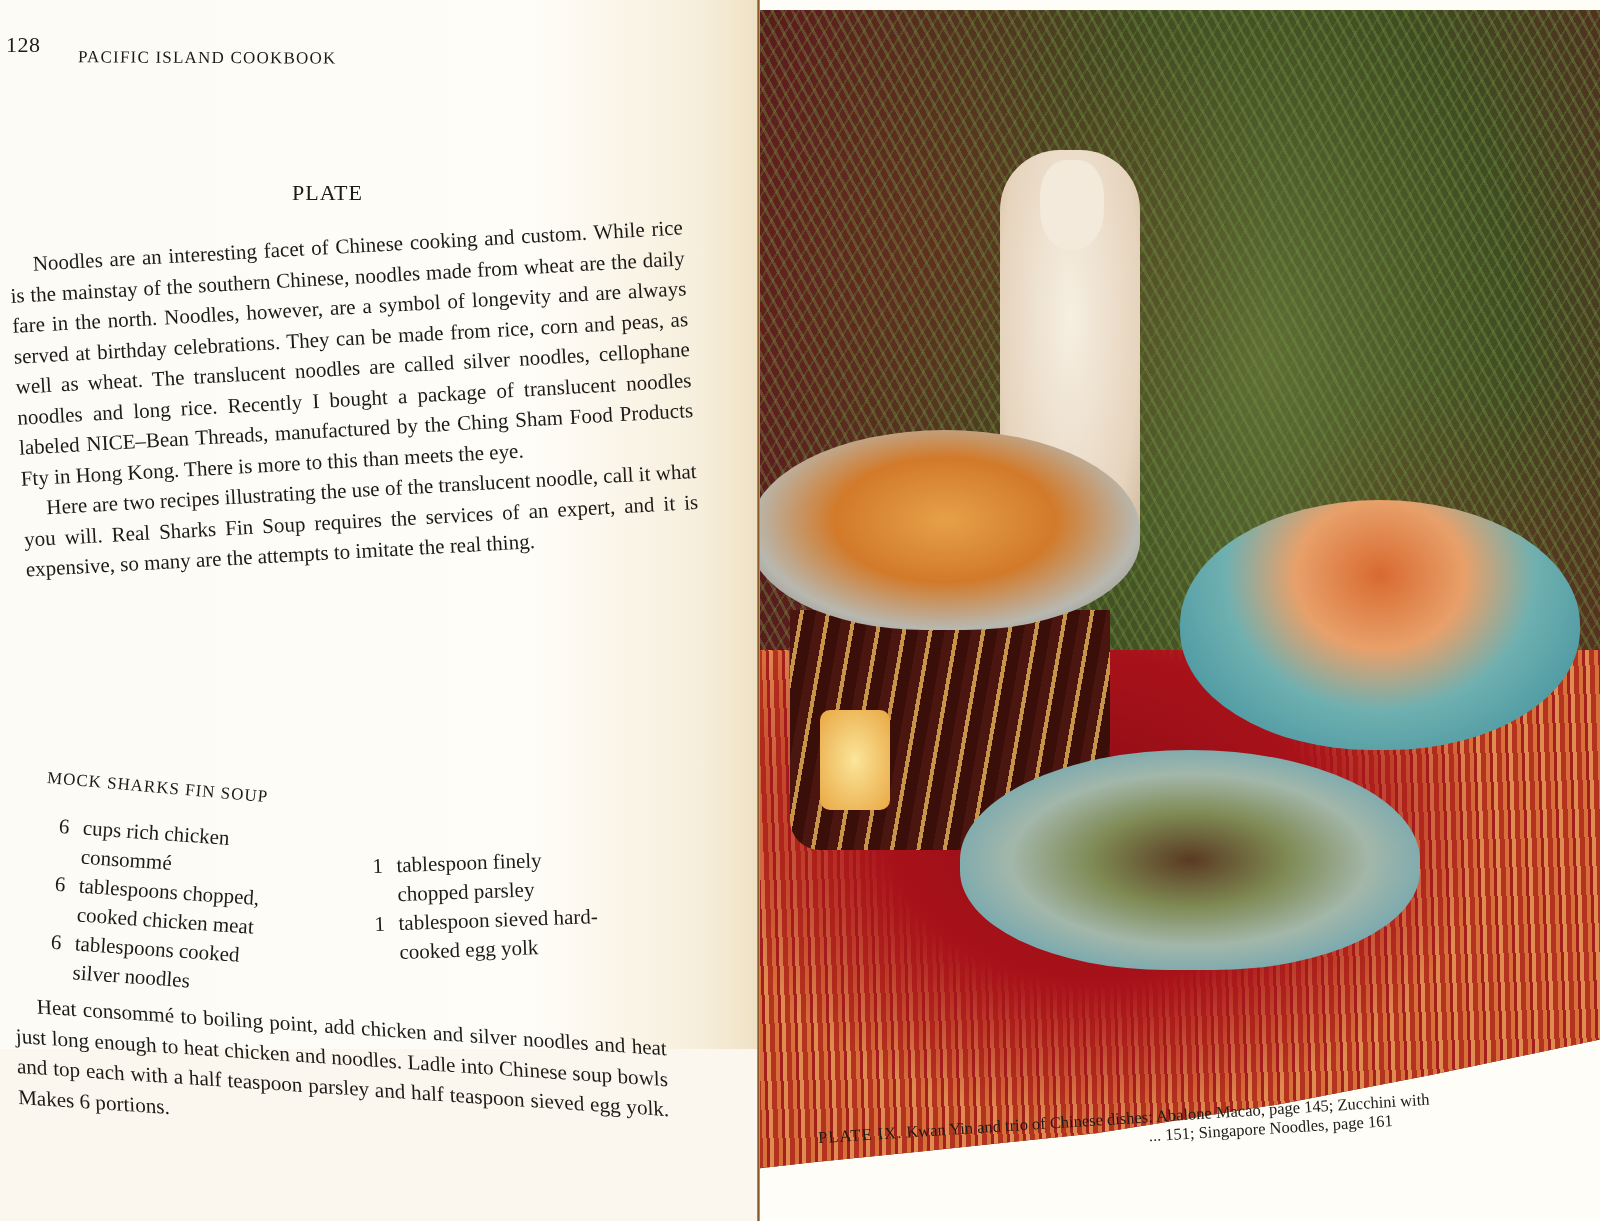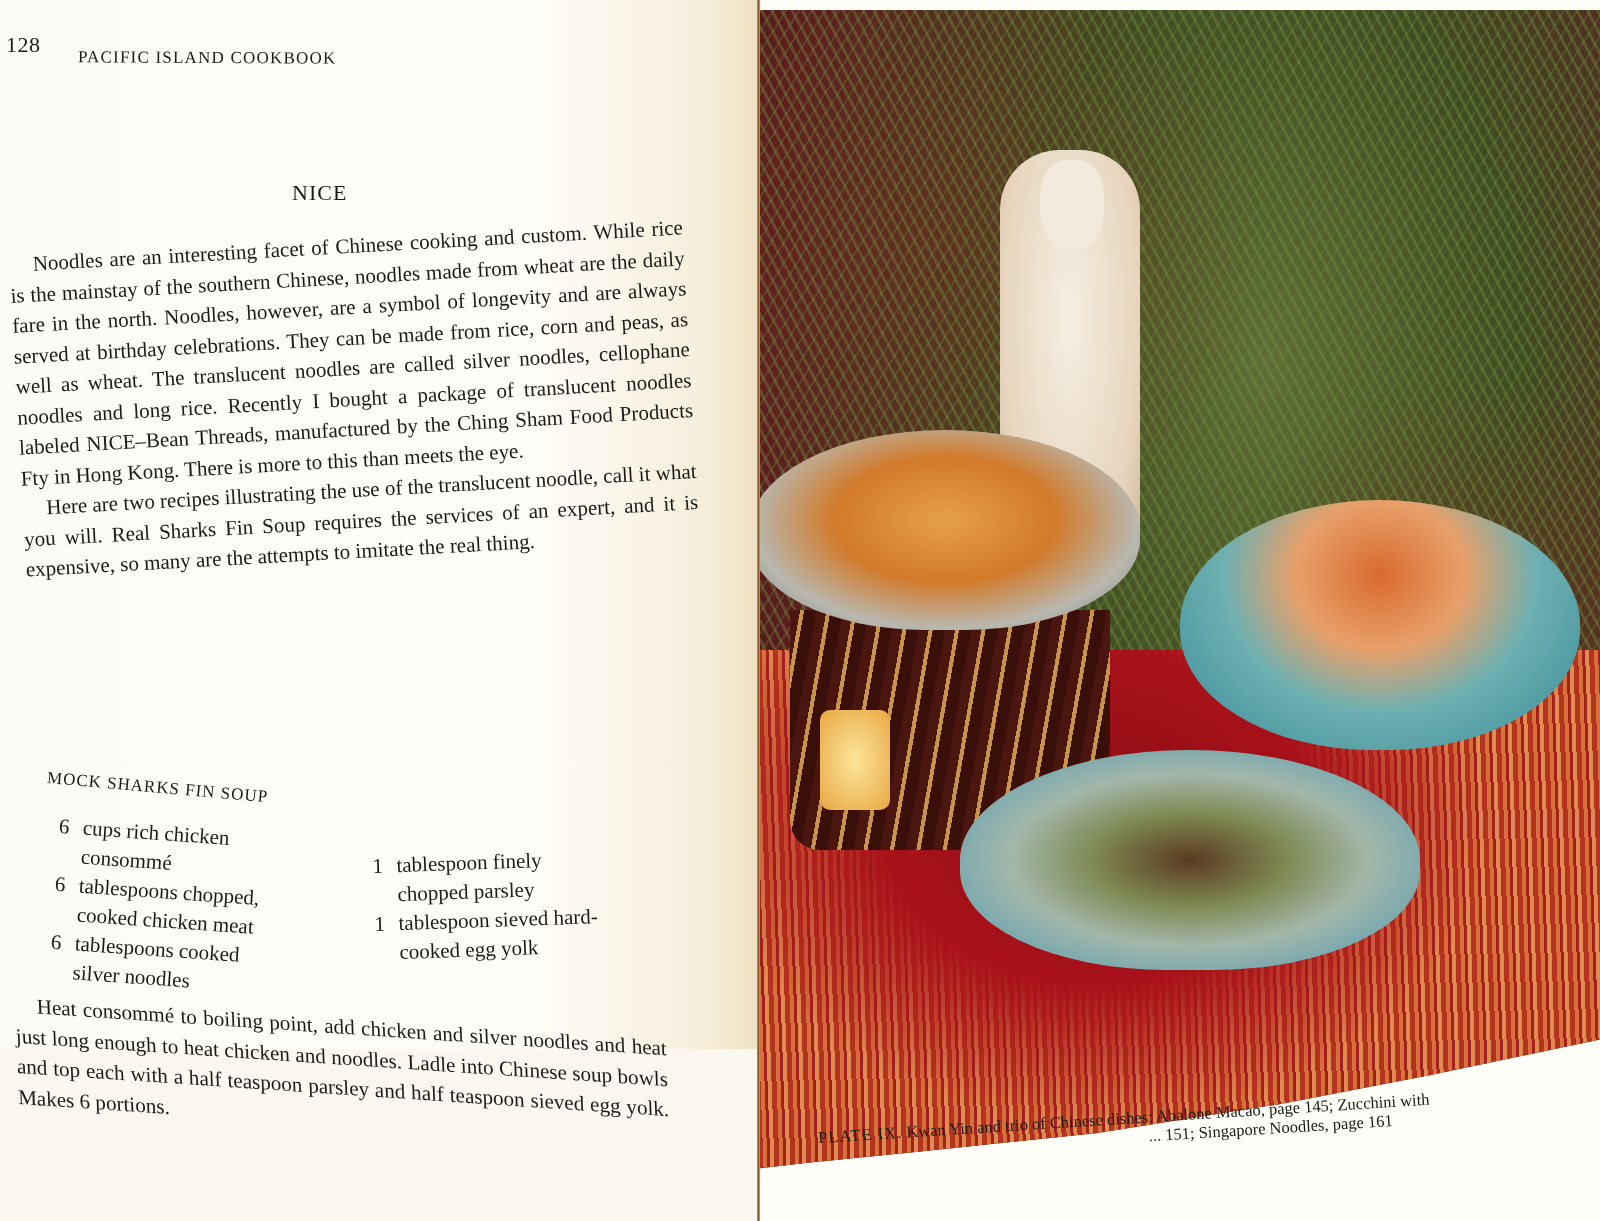--- a/index.html
+++ b/index.html
@@ -45,21 +45,21 @@
 </style>
 </head>
 <body>
 
 <div class="left-page">
   <div class="running-head">
     <span class="pg">128</span>
     <span class="title">PACIFIC ISLAND COOKBOOK</span>
   </div>
 
-  <div class="section-title">NICE</div>
+  <div class="section-title">PLATE</div>
 
   <div class="para intro">
     <p>Noodles are an interesting facet of Chinese cooking and custom. While rice is the mainstay of the southern Chinese, noodles made from wheat are the daily fare in the north. Noodles, however, are a symbol of longevity and are always served at birthday celebrations. They can be made from rice, corn and peas, as well as wheat. The translucent noodles are called silver noodles, cellophane noodles and long rice. Recently I bought a package of translucent noodles labeled NICE–Bean Threads, manufactured by the Ching Sham Food Products Fty in Hong Kong. There is more to this than meets the eye.</p>
     <p>Here are two recipes illustrating the use of the translucent noodle, call it what you will. Real Sharks Fin Soup requires the services of an expert, and it is expensive, so many are the attempts to imitate the real thing.</p>
   </div>
 
   <div class="recipe-title">MOCK SHARKS FIN SOUP</div>
 
   <div class="ing-col ing-left">
     <div class="ing"><span class="qty">6</span><span style="white-space:normal;display:inline-block;width:190px;vertical-align:top;text-indent:0">cups rich chicken consommé</span></div>

